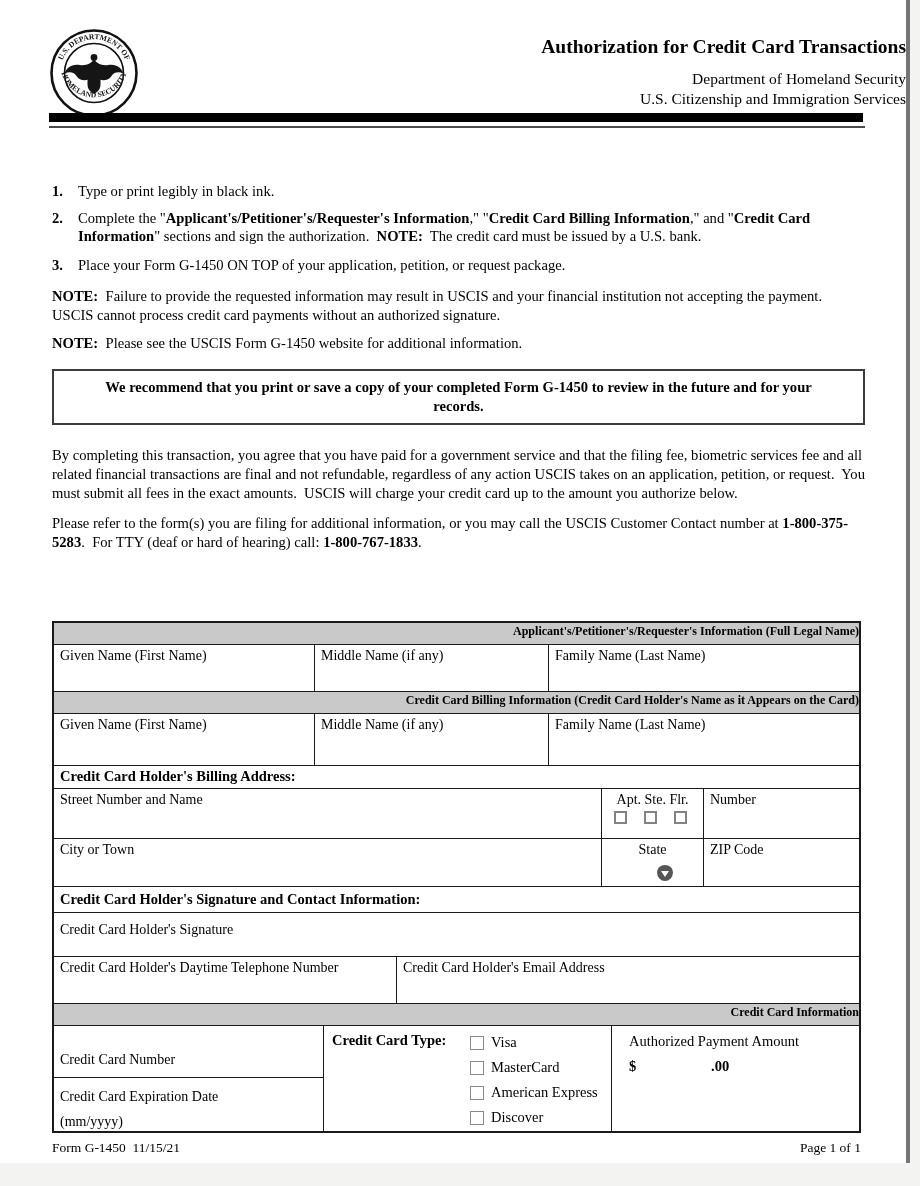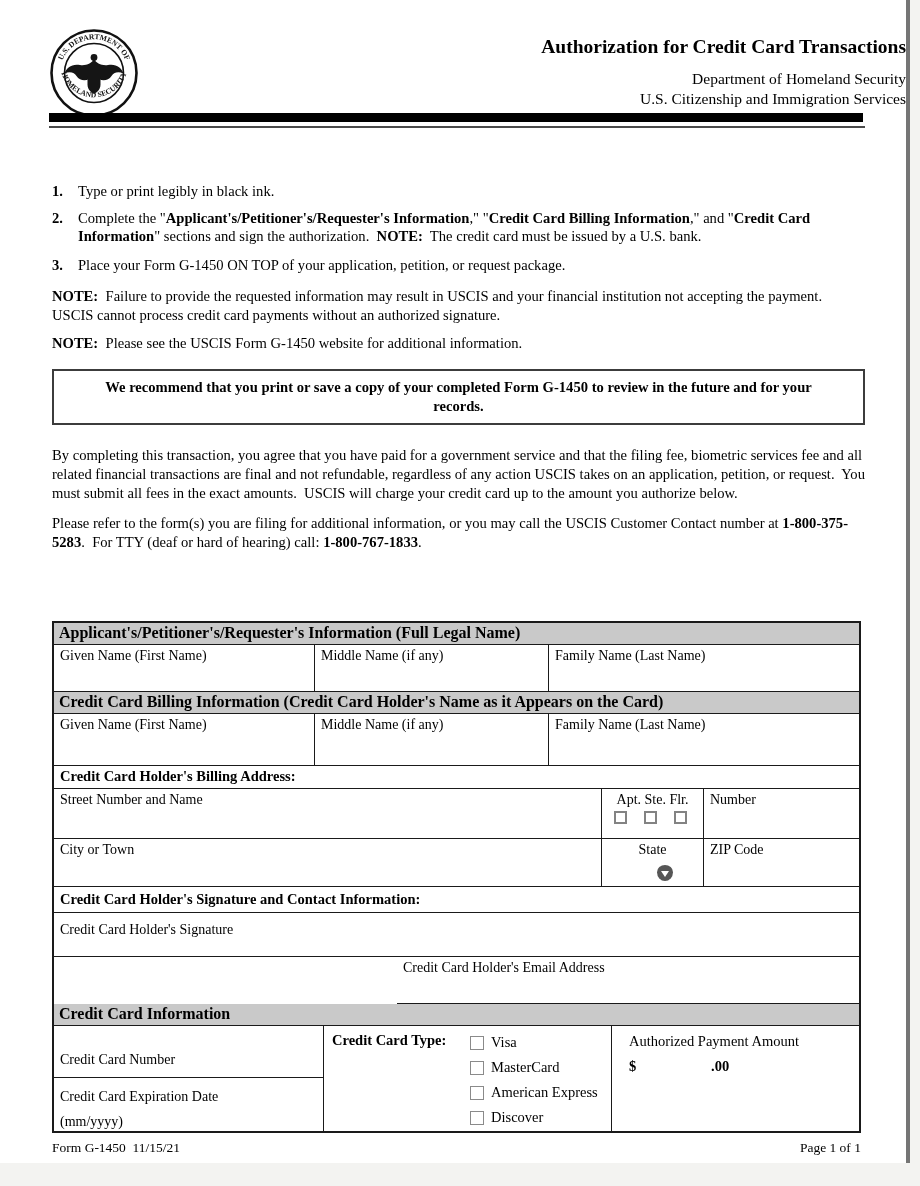--- a/index.html
+++ b/index.html
@@ -22,21 +22,21 @@
   .list-item { display:flex; }
   .li-num { width:26px; font-weight:bold; flex:0 0 26px; }
   .li-body { flex:1; }
   .mb8{margin-bottom:8px;} .mb10{margin-bottom:10px;} .mb13{margin-bottom:13px;} .mb9{margin-bottom:9px;} .mb17{margin-bottom:17px;} .mb21{margin-bottom:21px;margin-top:6px;} .mb12{margin-bottom:12px;}
   .rec-box { border:2px solid #3c3c3c; padding:7px 34px 8px; text-align:center; font-weight:bold; }
 
   
   .form-table { position:absolute; left:52px; top:621px; width:809px; height:512px; border:2px solid #1a1a1a; background:#fff; }
   .cell { position:absolute; font-size:14px; }
   .cell .lbl { padding:3px 0 0 6px; display:block; }
-  .sect { background:#c9c9c9; font-weight:bold; font-size:16px; padding:1px 0 0 5px; }
+  .sect { background:#c9c9c9; font-weight:bold; font-size:12px; padding:1px 0 0 5px;text-align:right; }
   .sub  { font-weight:bold; font-size:14.5px; padding:2px 0 0 6px; }
   .br { border-right:1px solid #1a1a1a; }
   .bb { border-bottom:1px solid #1a1a1a; }
   .cb { display:inline-block; width:13px; height:13px; border:2px solid #838383; background:#fff; }
   .cb-sm { width:14px; height:14px; border:1.5px solid #8a8a8a; }
   .apt-label { display:block; text-align:center; padding-top:3px; }
   .apt-boxes { display:flex; gap:17px; padding:3px 0 0 12px; }
   .state-lbl { display:block; text-align:center; padding-top:3px; }
   .dd-icon { position:absolute; left:55px; top:26px; width:16px; height:16px; border-radius:50% 50% 50% 50%/45% 45% 55% 55%; background:#565656; display:flex; align-items:center; justify-content:center; }
   .dd-icon .tri { width:0; height:0; border-left:4px solid transparent; border-right:4px solid transparent; border-top:6px solid #fff; margin-top:1px; }
@@ -160,20 +160,23 @@
     <div class="cell bb" style="left:650px;top:216px;width:155px;height:48px;">
         <span class="lbl">ZIP Code</span>
       </div>
 
     <div class="cell sub bb" style="left:0;top:264px;width:805px;height:26px;padding-top:4px;">Credit Card Holder's Signature and Contact Information:</div>
 
     <div class="cell bb" style="left:0;top:290px;width:805px;height:44px;">
         <span class="lbl" style="padding-top:9px;">Credit Card Holder's Signature</span>
       </div>
 
+    <div class="cell br bb" style="left:0;top:334px;width:343px;height:47px;">
+        <span class="lbl">Credit Card Holder's Daytime Telephone Number</span>
+      </div>
     <div class="cell bb" style="left:343px;top:334px;width:462px;height:47px;">
         <span class="lbl">Credit Card Holder's Email Address</span>
       </div>
 
     <div class="cell sect bb" style="left:0;top:381px;width:805px;height:22px;">Credit Card Information</div>
 
     <div class="cell br bb" style="left:0;top:403px;width:270px;height:52px;">
         <span class="lbl" style="padding-top:6px;margin-top:20px;">Credit Card Number</span>
       </div>
     <div class="cell br" style="left:0;top:455px;width:270px;height:53px;">

